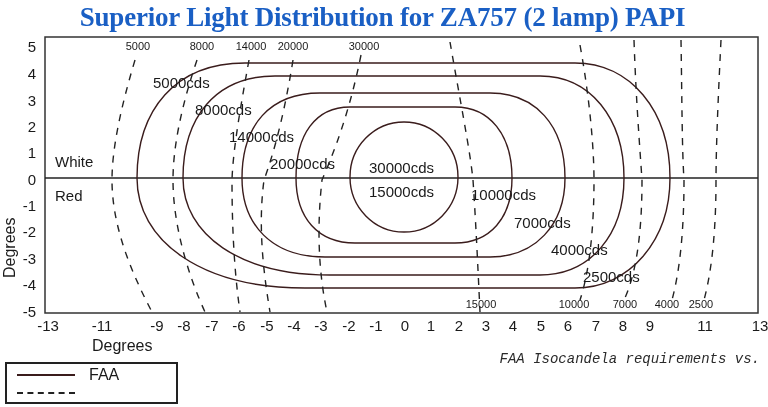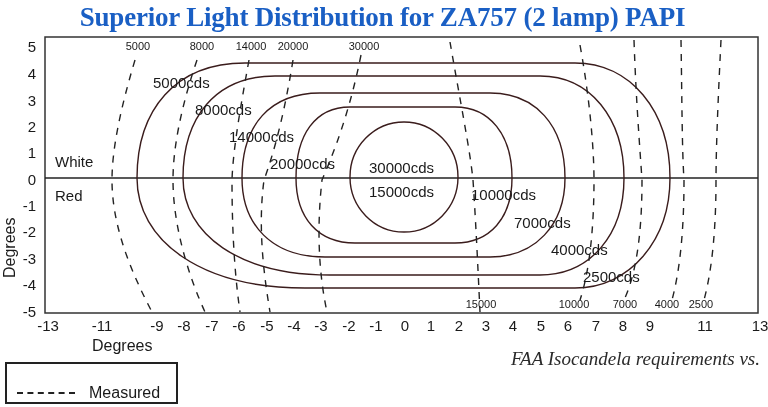--- a/index.html
+++ b/index.html
@@ -9,21 +9,21 @@
   .tick { font-family:"Liberation Sans", sans-serif; font-size:15px; fill:#1a1a1a; }
   .lbl { font-family:"Liberation Sans", sans-serif; font-size:15px; fill:#1a1a1a; }
   .small { font-family:"Liberation Sans", sans-serif; font-size:11px; fill:#1a1a1a; }
   .axis-title { font-family:"Liberation Sans", sans-serif; font-size:16px; fill:#1a1a1a; }
   .legend { position:absolute; left:5px; top:362px; width:173px; height:42px; border:2px solid #222; box-sizing:border-box; background:#fff; }
   .legend-row { position:absolute; left:10px; height:18px; display:flex; align-items:center; }
   .legend-line { width:58px; height:0; margin-right:14px; }
   .legend-line.solid { border-top:2px solid #3a1c1c; }
   .legend-line.dashed { border-top:2px dashed #222; }
   .legend-text { font-size:16px; color:#1a1a1a; }
-  .caption { position:absolute; right:8px; top:348px; text-align:right; font-family:Liberation Serif, serif; font-style:italic; font-size:19px; color:#2a2a2a; line-height:22px; }
+  .caption { position:absolute; right:8px; top:348px; text-align:right; font-family:Liberation Mono, monospace; font-style:italic; font-size:14px; color:#2a2a2a; line-height:22px; }
 </style>
 </head>
 <body>
 
 <div class="title">Superior Light Distribution for ZA757 (2 lamp) PAPI</div>
 
 <svg width="768" height="407" viewBox="0 0 768 407">
 
   <rect x="45" y="37" width="713" height="276" fill="none" stroke="#333" stroke-width="1.5"></rect>
 
@@ -120,21 +120,24 @@
     <text class="lbl" x="369" y="173">30000cds</text>
     <text class="lbl" x="369" y="197">15000cds</text>
     <text class="lbl" x="471" y="200">10000cds</text>
     <text class="lbl" x="514" y="228">7000cds</text>
     <text class="lbl" x="551" y="255">4000cds</text>
     <text class="lbl" x="583" y="282">2500cds</text>
   </g>
 </svg>
 
 <div class="legend">
+  <div class="legend-row" style="top:2px;">
+    <span class="legend-line solid"></span>
+    <span class="legend-text">FAA</span>
+  </div>
   <div class="legend-row" style="top:20px;">
     <span class="legend-line dashed"></span>
-    <span class="legend-text">Measured</span>
   </div>
 </div>
 
 <div class="caption">
   <div>FAA Isocandela requirements vs.</div>
 </div>
 
 </body></html>

